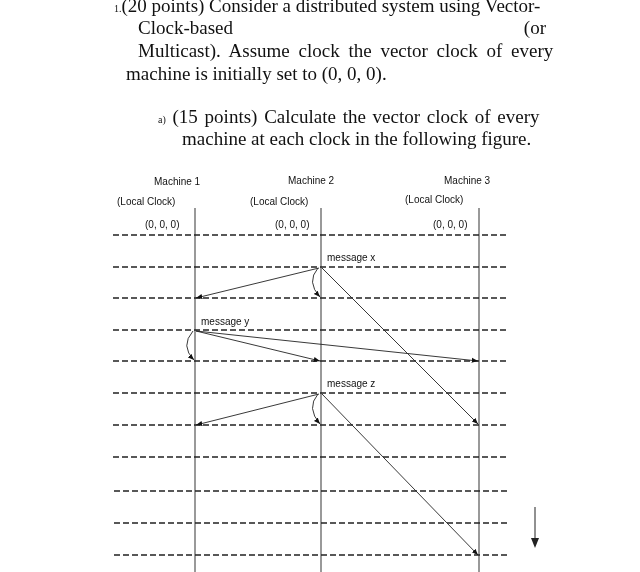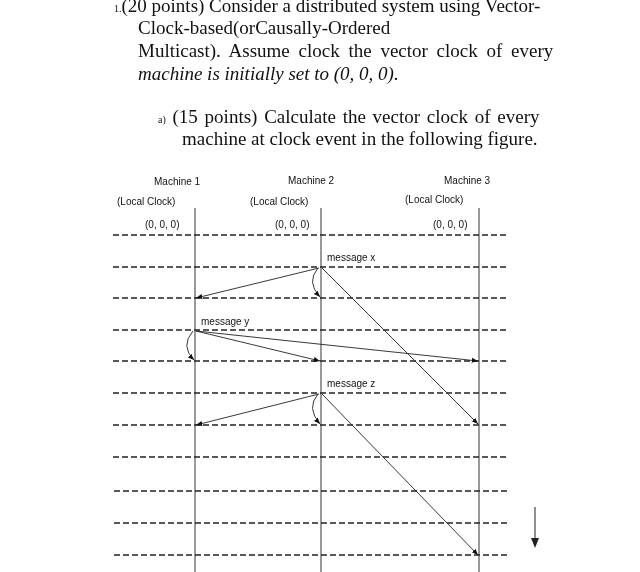--- a/index.html
+++ b/index.html
@@ -1,43 +1,42 @@
 <!DOCTYPE html>
 <html><head>
 <meta charset="utf-8">
 <style>
   html, body { margin:0; padding:0; background:#ffffff; }
   body { width:640px; height:572px; position:relative; overflow:hidden; font-family:"Liberation Serif", serif; color:#111; }
   .q-text { position:absolute; font-family:"Liberation Serif", serif; font-size:19px; line-height:22px; color:#111; }
   .q-num { font-size:10px; }
   .line { position:absolute; white-space:nowrap; }
-  .justify { display:flex; justify-content:flex-start; }
+  .justify { display:flex; justify-content:space-between; }
   svg text { font-family:"Liberation Sans", sans-serif; font-size:10px; fill:#111; }
 </style>
 </head>
 <body>
 
 <div>
   <div class="q-text line" style="left:114px; top:-5px;">
     <span class="q-num">1.</span><span>(20 points) Consider a distributed system using Vector-</span>
   </div>
   <div class="q-text justify" style="left:138px; top:17px; width:408px;">
     <span>Clock-based</span>
     <span>(or</span>
-    <span>Causally-Ordered</span>
   </div>
   <div class="q-text line" style="left:138px; top:40px; word-spacing:4px;">Multicast). Assume clock the vector clock of every</div>
-  <div class="q-text line" style="left:138px; top:63px;font-style:italic;">machine is initially set to (0, 0, 0).</div>
+  <div class="q-text line" style="left:126px; top:63px;">machine is initially set to (0, 0, 0).</div>
 </div>
 
 <div>
   <div class="q-text line" style="left:158px; top:106px; word-spacing:2px;font-family:Liberation Serif, serif;">
     <span class="q-num">a)</span> <span>(15 points) Calculate the vector clock of every</span>
   </div>
-  <div class="q-text line" style="left:182px; top:128px;">machine at clock event in the following figure.</div>
+  <div class="q-text line" style="left:182px; top:128px;">machine at each clock in the following figure.</div>
 </div>
 
 <svg width="640" height="572" style="position:absolute; left:0; top:0;" xmlns="http://www.w3.org/2000/svg">
   <defs>
     <marker id="ah" viewBox="0 0 10 10" refX="10" refY="5" markerWidth="7" markerHeight="7" orient="auto-start-reverse">
       <path d="M0,1 L10,5 L0,9 z" fill="#111"></path>
     </marker>
   </defs>
 
   <text x="154" y="185">Machine 1</text>

